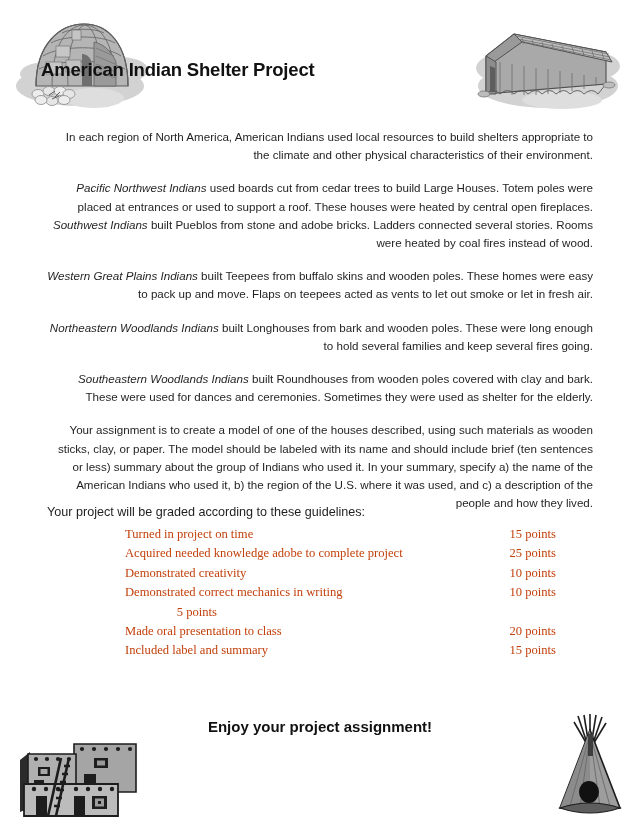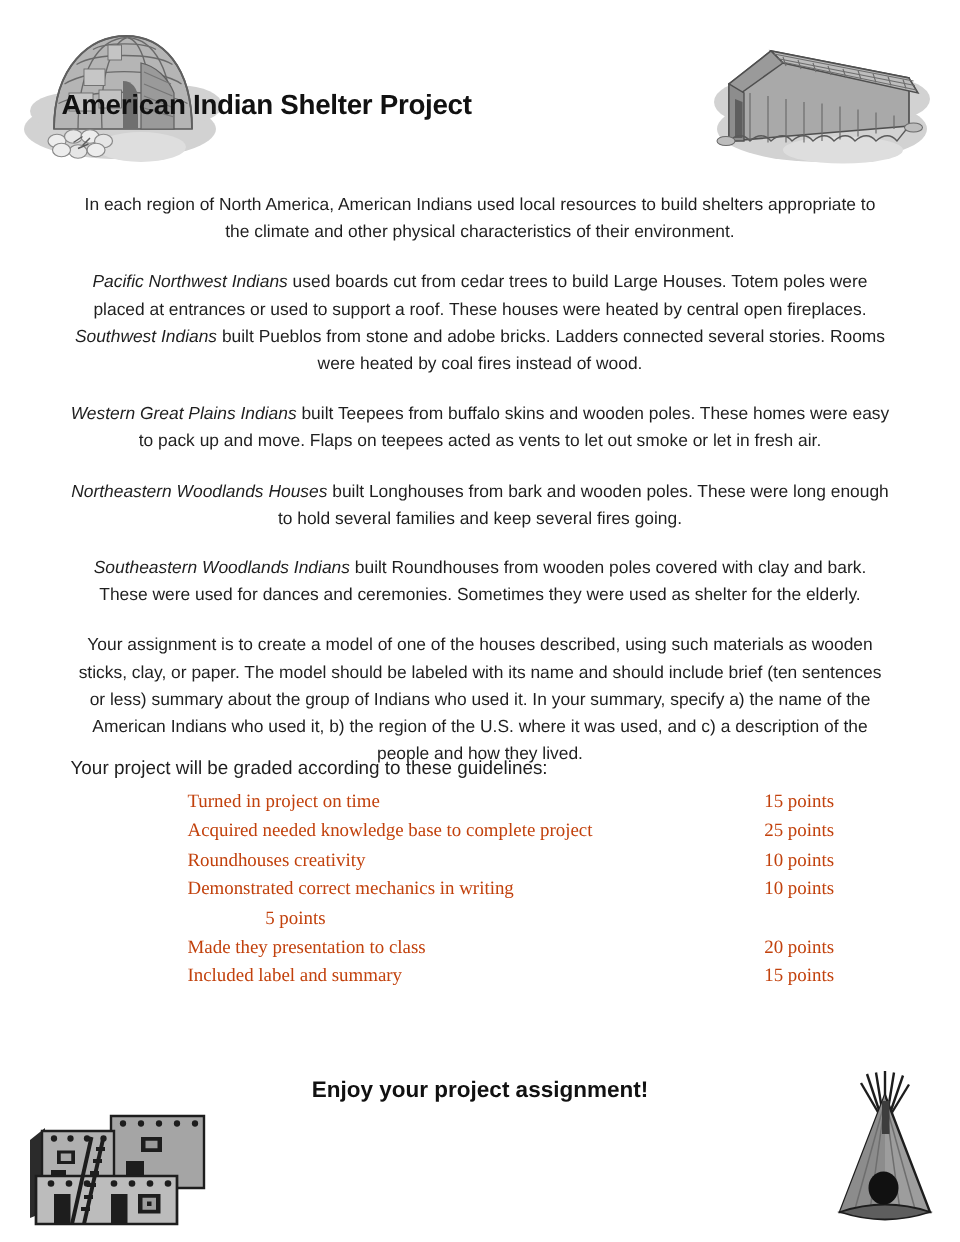--- a/index.html
+++ b/index.html
@@ -47,21 +47,21 @@
   .body-copy {
     position: absolute;
     left: 47px;
     top: 128px;
     width: 546px;
   }
   .para {
     font-size: 11.6px;
     line-height: 18.2px;
     margin: 0 0 15px 0;
-    text-align: center;
+    text-align: right;
     color: #1f1f1f;
   }
   .para:last-child { margin-bottom: 0; }
   .it { font-style: italic; }
   .bd { font-weight: normal; }
 
   
   .rubric {
     position: absolute;
     left: 47px;
@@ -173,51 +173,51 @@
 </div>
 
 <div class="body-copy">
 
   <p class="para">In each region of North America, American Indians used local resources to build shelters appropriate to the climate and other physical characteristics of their environment.</p>
 
   <p class="para"><span class="it">Pacific Northwest Indians</span><span> used boards cut from cedar trees to build </span><span class="bd">Large Houses</span><span>. Totem poles were placed at entrances or used to support a roof.  These houses were heated by central open fireplaces. </span><span class="it">Southwest Indians</span><span> built </span><span class="bd">Pueblos</span><span> from stone and adobe bricks.  Ladders connected several stories. Rooms were heated by coal fires instead of wood.</span></p>
 
   <p class="para"><span class="it">Western Great Plains Indians</span><span> built </span><span class="bd">Teepees</span><span> from buffalo skins and wooden poles.  These homes were easy to pack up and move.  Flaps on teepees acted as vents to let out smoke or let in fresh air.</span></p>
 
-  <p class="para"><span class="it">Northeastern Woodlands Houses</span><span> built </span><span class="bd">Longhouses</span><span> from bark and wooden poles.  These were long enough to hold several families and keep several fires going.</span></p>
+  <p class="para"><span class="it">Northeastern Woodlands Indians</span><span> built </span><span class="bd">Longhouses</span><span> from bark and wooden poles.  These were long enough to hold several families and keep several fires going.</span></p>
 
   <p class="para"><span class="it">Southeastern Woodlands Indians</span><span> built </span><span class="bd">Roundhouses</span><span> from wooden poles covered with clay and bark. These were used for dances and ceremonies.  Sometimes they were used as shelter for the elderly.</span></p>
 
   <p class="para">Your assignment is to create a model of one of the houses described, using such materials as wooden sticks, clay, or paper.  The model should be labeled with its name and should include brief (ten sentences or less) summary about the group of Indians who used it.  In your summary, specify a) the name of the American Indians who used it, b) the region of the U.S. where it was used, and c) a description of the people and how they lived.</p>
 </div>
 
 <div class="rubric">
   <div class="rubric-heading">Your project will be graded according to these guidelines:</div>
 
   <div class="rubric-row">
     <span class="rubric-label">Turned in project on time</span>
     <span class="rubric-points">15 points</span>
   </div>
   <div class="rubric-row">
-    <span class="rubric-label">Acquired needed knowledge base to complete project</span>
+    <span class="rubric-label">Acquired needed knowledge adobe to complete project</span>
     <span class="rubric-points">25 points</span>
   </div>
   <div class="rubric-row">
-    <span class="rubric-label">Roundhouses creativity</span>
+    <span class="rubric-label">Demonstrated creativity</span>
     <span class="rubric-points">10 points</span>
   </div>
   <div class="rubric-row">
     <span class="rubric-label">Demonstrated correct mechanics in writing</span>
     <span class="rubric-points">10 points</span>
   </div>
   <div class="rubric-row">
     <span class="rubric-points"> 5 points</span>
   </div>
   <div class="rubric-row">
-    <span class="rubric-label">Made they presentation to class</span>
+    <span class="rubric-label">Made oral presentation to class</span>
     <span class="rubric-points">20 points</span>
   </div>
   <div class="rubric-row">
     <span class="rubric-label">Included label and summary</span>
     <span class="rubric-points">15 points</span>
   </div>
 </div>
 
 <div class="art" id="pueblo-art">
   <svg width="130" height="98" viewBox="0 0 130 98" aria-hidden="true">

